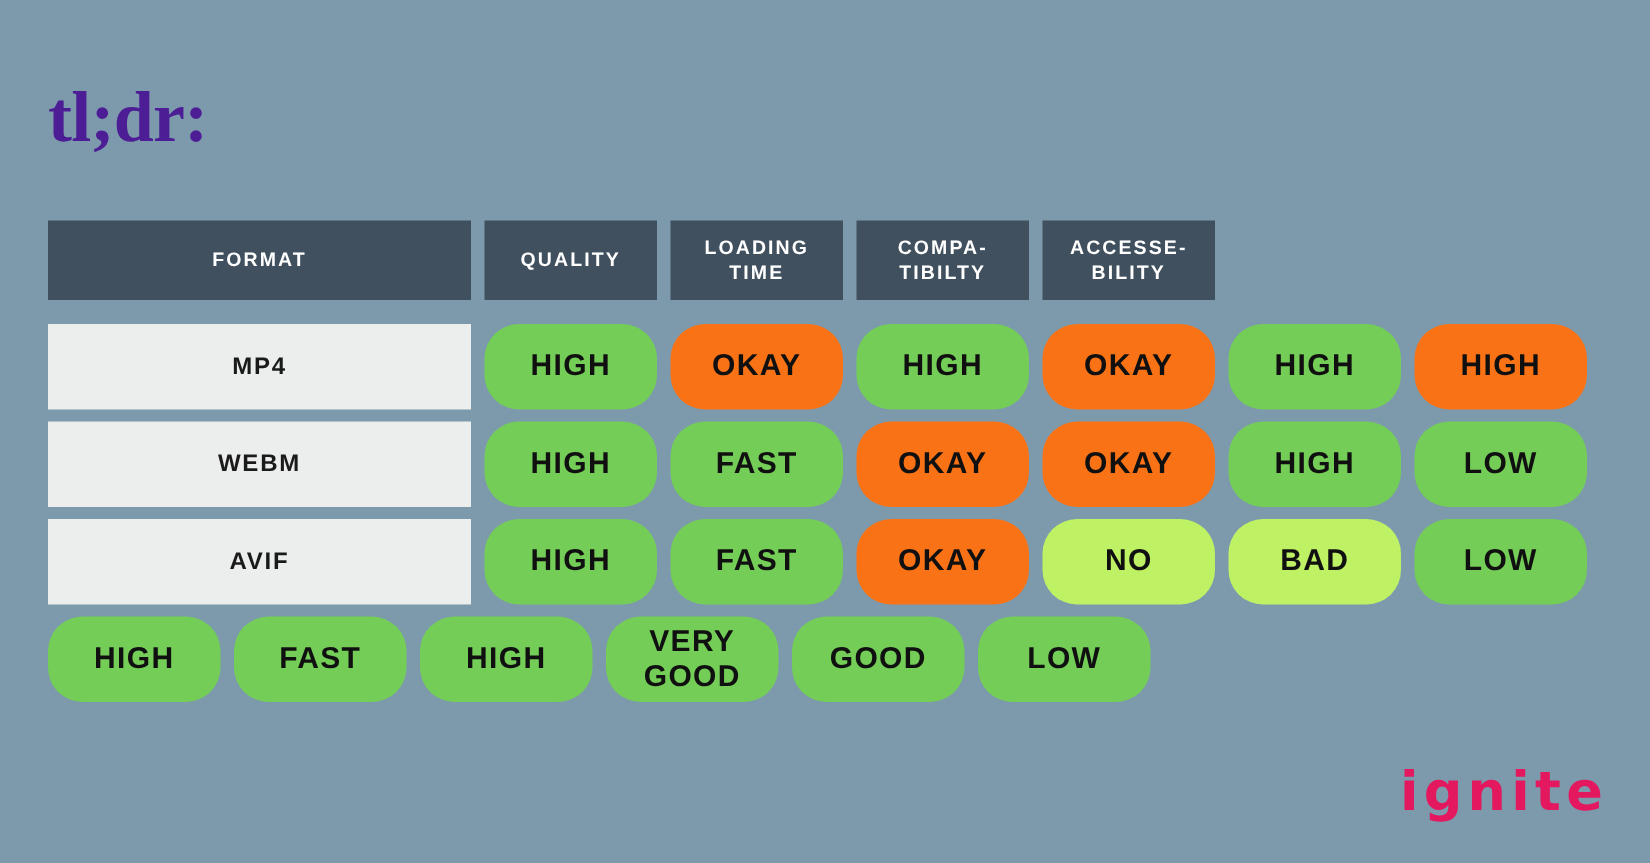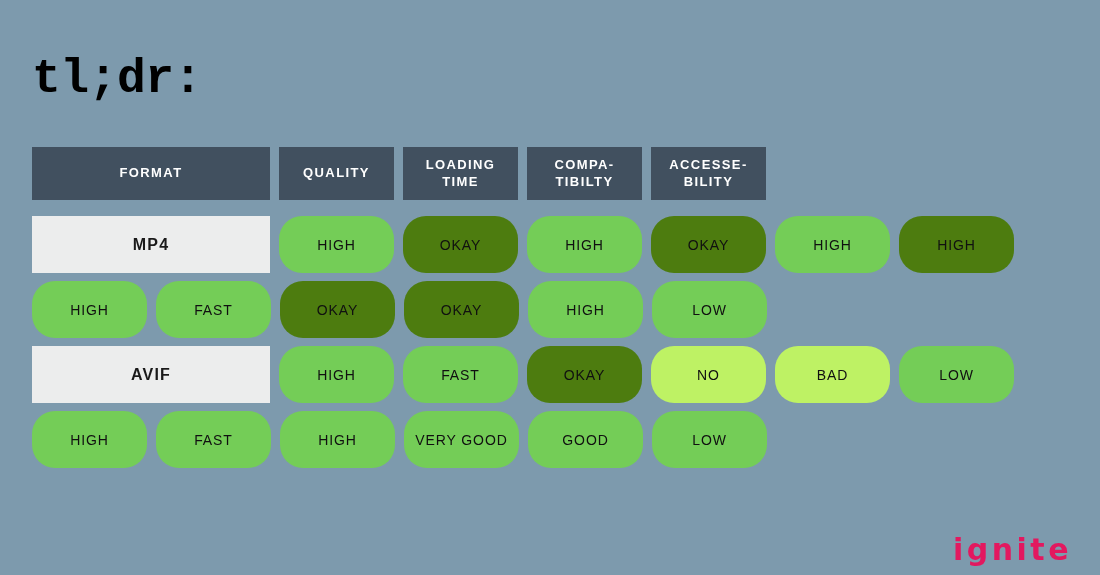--- a/index.html
+++ b/index.html
@@ -20,24 +20,24 @@
     inset: 0;
   }
 
   
   .title {
     position: absolute;
     left: 32px;
     top: 55px;
     font-size: 48px;
     font-weight: bold;
-    color: #000000;
+    color: #4c1d95;
     letter-spacing: -0.5px;
     line-height: 1;
-    font-family: Liberation Mono, monospace;
+    font-family: Liberation Serif, serif;
   }
 
   
   .table {
     position: absolute;
     left: 32px;
     top: 147px;
     width: 1036px;
     display: flex;
     flex-direction: column;
@@ -56,21 +56,21 @@
     display: flex;
     align-items: center;
     justify-content: center;
     text-align: center;
     box-sizing: border-box;
     padding: 2px 6px;
     flex: 0 0 auto;
   }
 
   
-  .col-format  { width: 238px; }
+  .col-format  { width: 282px; }
   .col-metric  { width: 115px; }
 
   .header-cell {
     background: #41505f;
     color: #ffffff;
     font-size: 13px;
     font-weight: bold;
     letter-spacing: 1.4px;
     line-height: 1.25;
   }
@@ -78,37 +78,37 @@
   .format-cell {
     background: #eceded;
     color: #1a1a1a;
     font-size: 16px;
     font-weight: bold;
     letter-spacing: 1.2px;
   }
 
   .value-cell {
     color: #101010;
-    font-size: 14px;
-    font-weight: normal;
+    font-size: 20px;
+    font-weight: bold;
     letter-spacing: 0.9px;
     border-radius: 23px;
   }
 
   .v-green  { background: #74cd57; }
-  .v-yellow { background: #4d7c0f; }
+  .v-yellow { background: #f97316; }
   .v-red    { background: #bef264; }
 
   
   .logo {
     position: absolute;
     right: 28px;
-    bottom: 10px;
+    bottom: 28px;
     color: #e3185f;
-    font-size: 30px;
+    font-size: 36px;
     font-weight: bold;
     letter-spacing: 3.5px;
     font-family: "DejaVu Sans", sans-serif;
     line-height: 1;
   }
 </style>
 </head>
 <body>
 
 <div class="slide">
@@ -127,20 +127,21 @@
         <div class="row data-row">
           <div class="cell format-cell col-format">MP4</div>
           <div class="cell value-cell col-metric v-green">HIGH</div>
           <div class="cell value-cell col-metric v-yellow">OKAY</div>
           <div class="cell value-cell col-metric v-green">HIGH</div>
           <div class="cell value-cell col-metric v-yellow">OKAY</div>
           <div class="cell value-cell col-metric v-green">HIGH</div>
           <div class="cell value-cell col-metric v-yellow">HIGH</div>
         </div>
         <div class="row data-row">
+          <div class="cell format-cell col-format">WEBM</div>
           <div class="cell value-cell col-metric v-green">HIGH</div>
           <div class="cell value-cell col-metric v-green">FAST</div>
           <div class="cell value-cell col-metric v-yellow">OKAY</div>
           <div class="cell value-cell col-metric v-yellow">OKAY</div>
           <div class="cell value-cell col-metric v-green">HIGH</div>
           <div class="cell value-cell col-metric v-green">LOW</div>
         </div>
         <div class="row data-row">
           <div class="cell format-cell col-format">AVIF</div>
           <div class="cell value-cell col-metric v-green">HIGH</div>

